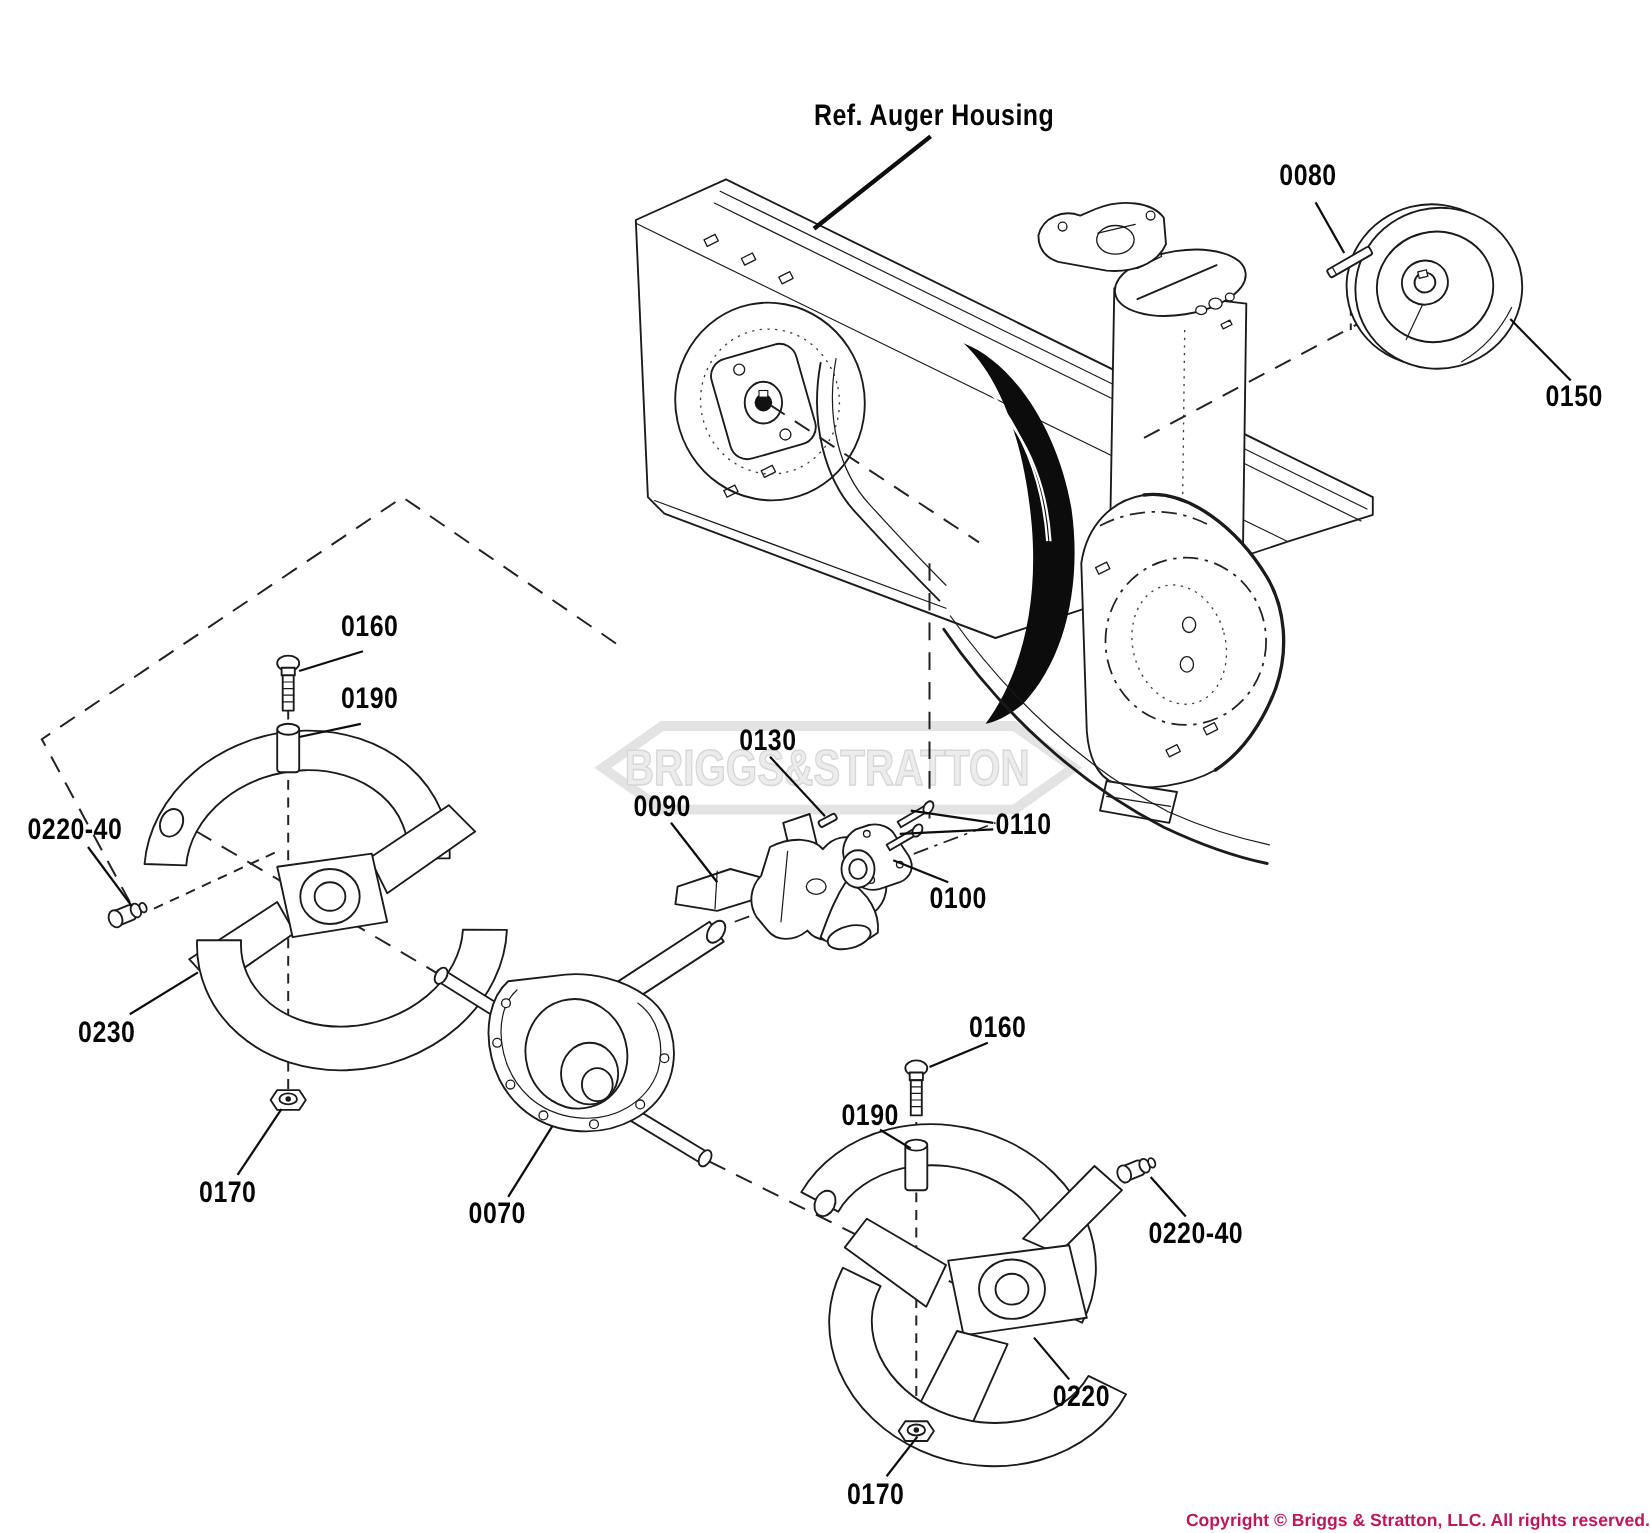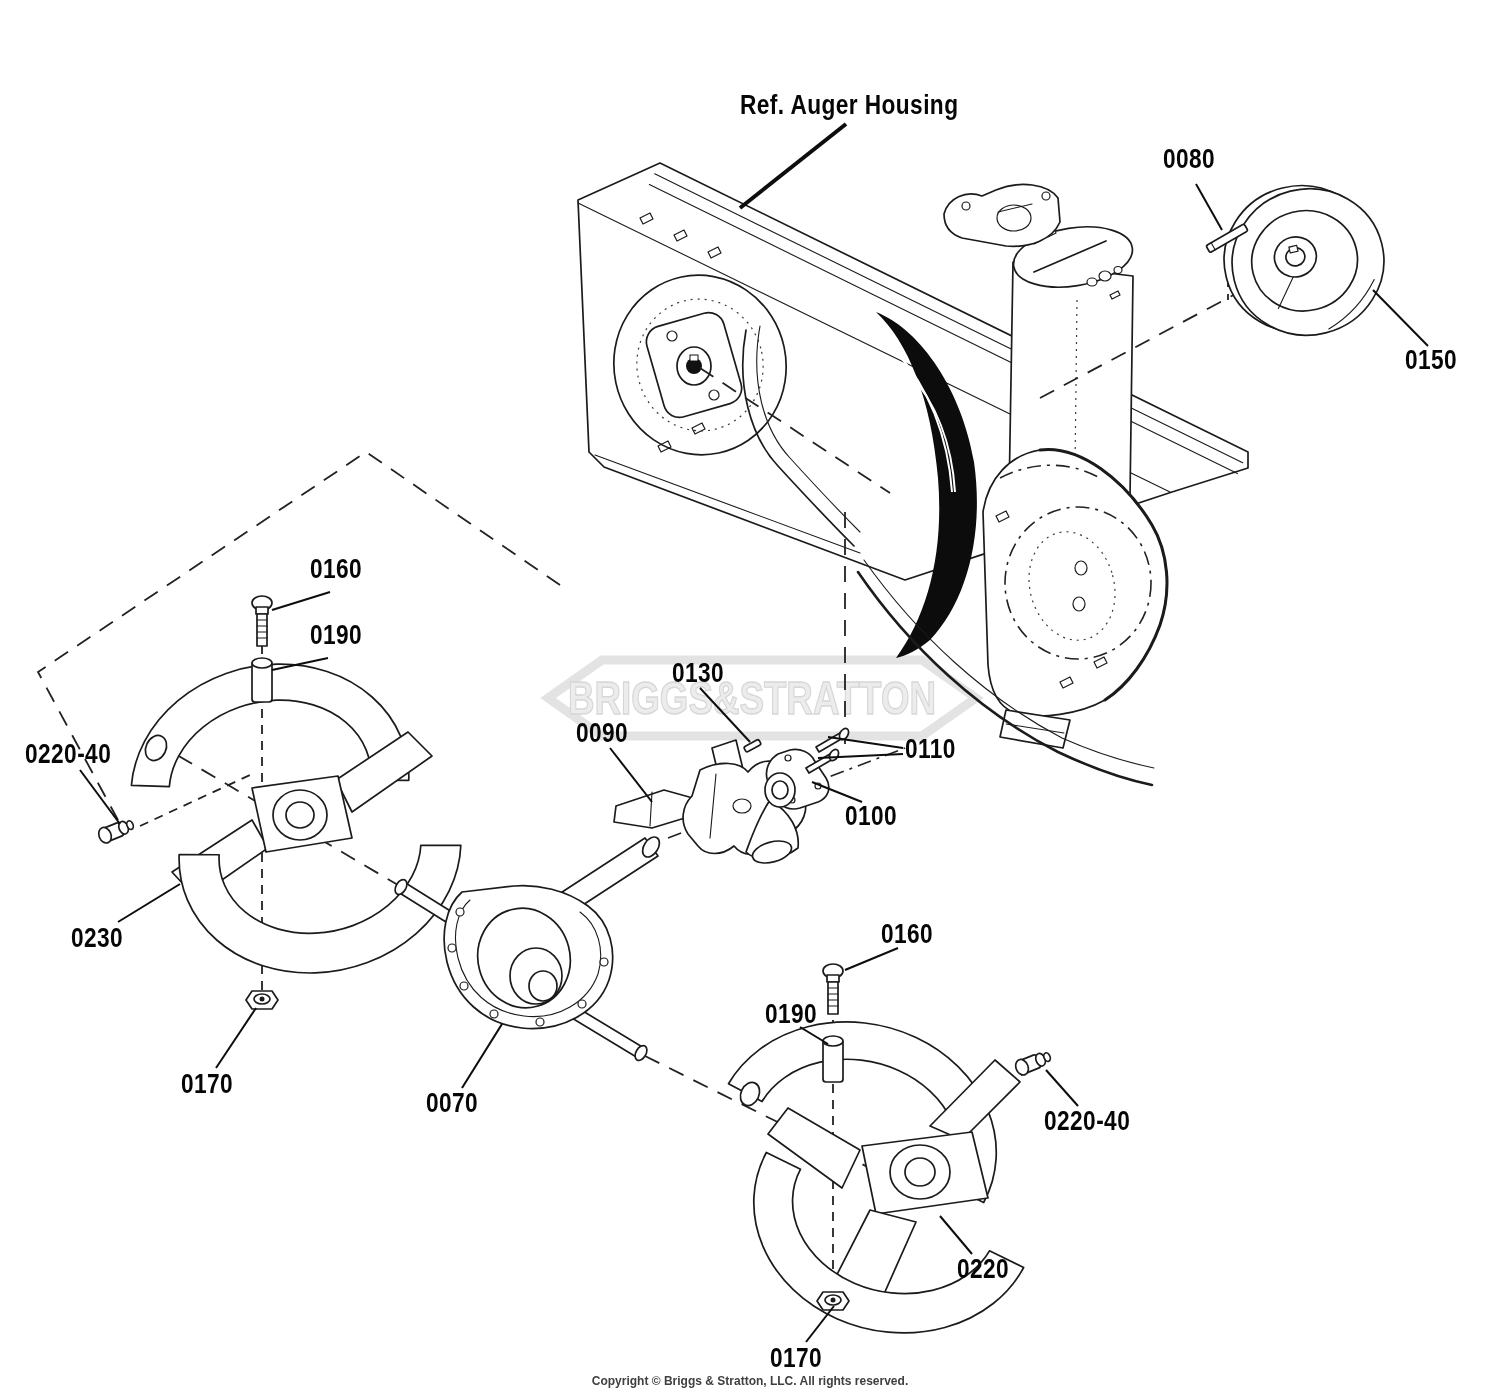--- a/index.html
+++ b/index.html
@@ -18,22 +18,22 @@
   .dot{fill:none;stroke:#3a3a3a;stroke-width:1.2;stroke-dasharray:2 5;}
   .ld{fill:none;stroke:#0d0d0d;stroke-width:2;}
   .ldh{fill:none;stroke:#0d0d0d;stroke-width:4;}
   .b{fill:#0c0c0c;stroke:none;}
   .wb{fill:none;stroke:#ffffff;stroke-width:2;}
   .hole{fill:#ffffff;stroke:#1b1b1b;stroke-width:1.2;}
   
   .callout{position:absolute;font-weight:700;font-size:27px;line-height:1;
            color:#060606;transform:scaleX(.84);transform-origin:0 0;
            letter-spacing:.5px;white-space:nowrap;}
-  .copyright{position:absolute;left:0;right:0;top:1374px;text-align:center;
-             font-weight:700;font-size:12px;color:#404040;letter-spacing:0;}
+  .copyright{position:absolute;left:0;right:0;top:1374px;text-align:right;
+             font-weight:700;font-size:16px;color:#be185d;letter-spacing:0;}
 </style>
 </head>
 <body>
 
 <div class="stage">
 
 <svg width="1500" height="1394" viewBox="0 0 1500 1394">
 
   <g>
     <polygon points="548,698 602,660 922,660 976,698 922,736 602,736" fill="none" stroke="#e3e3e3" stroke-width="9"></polygon>

